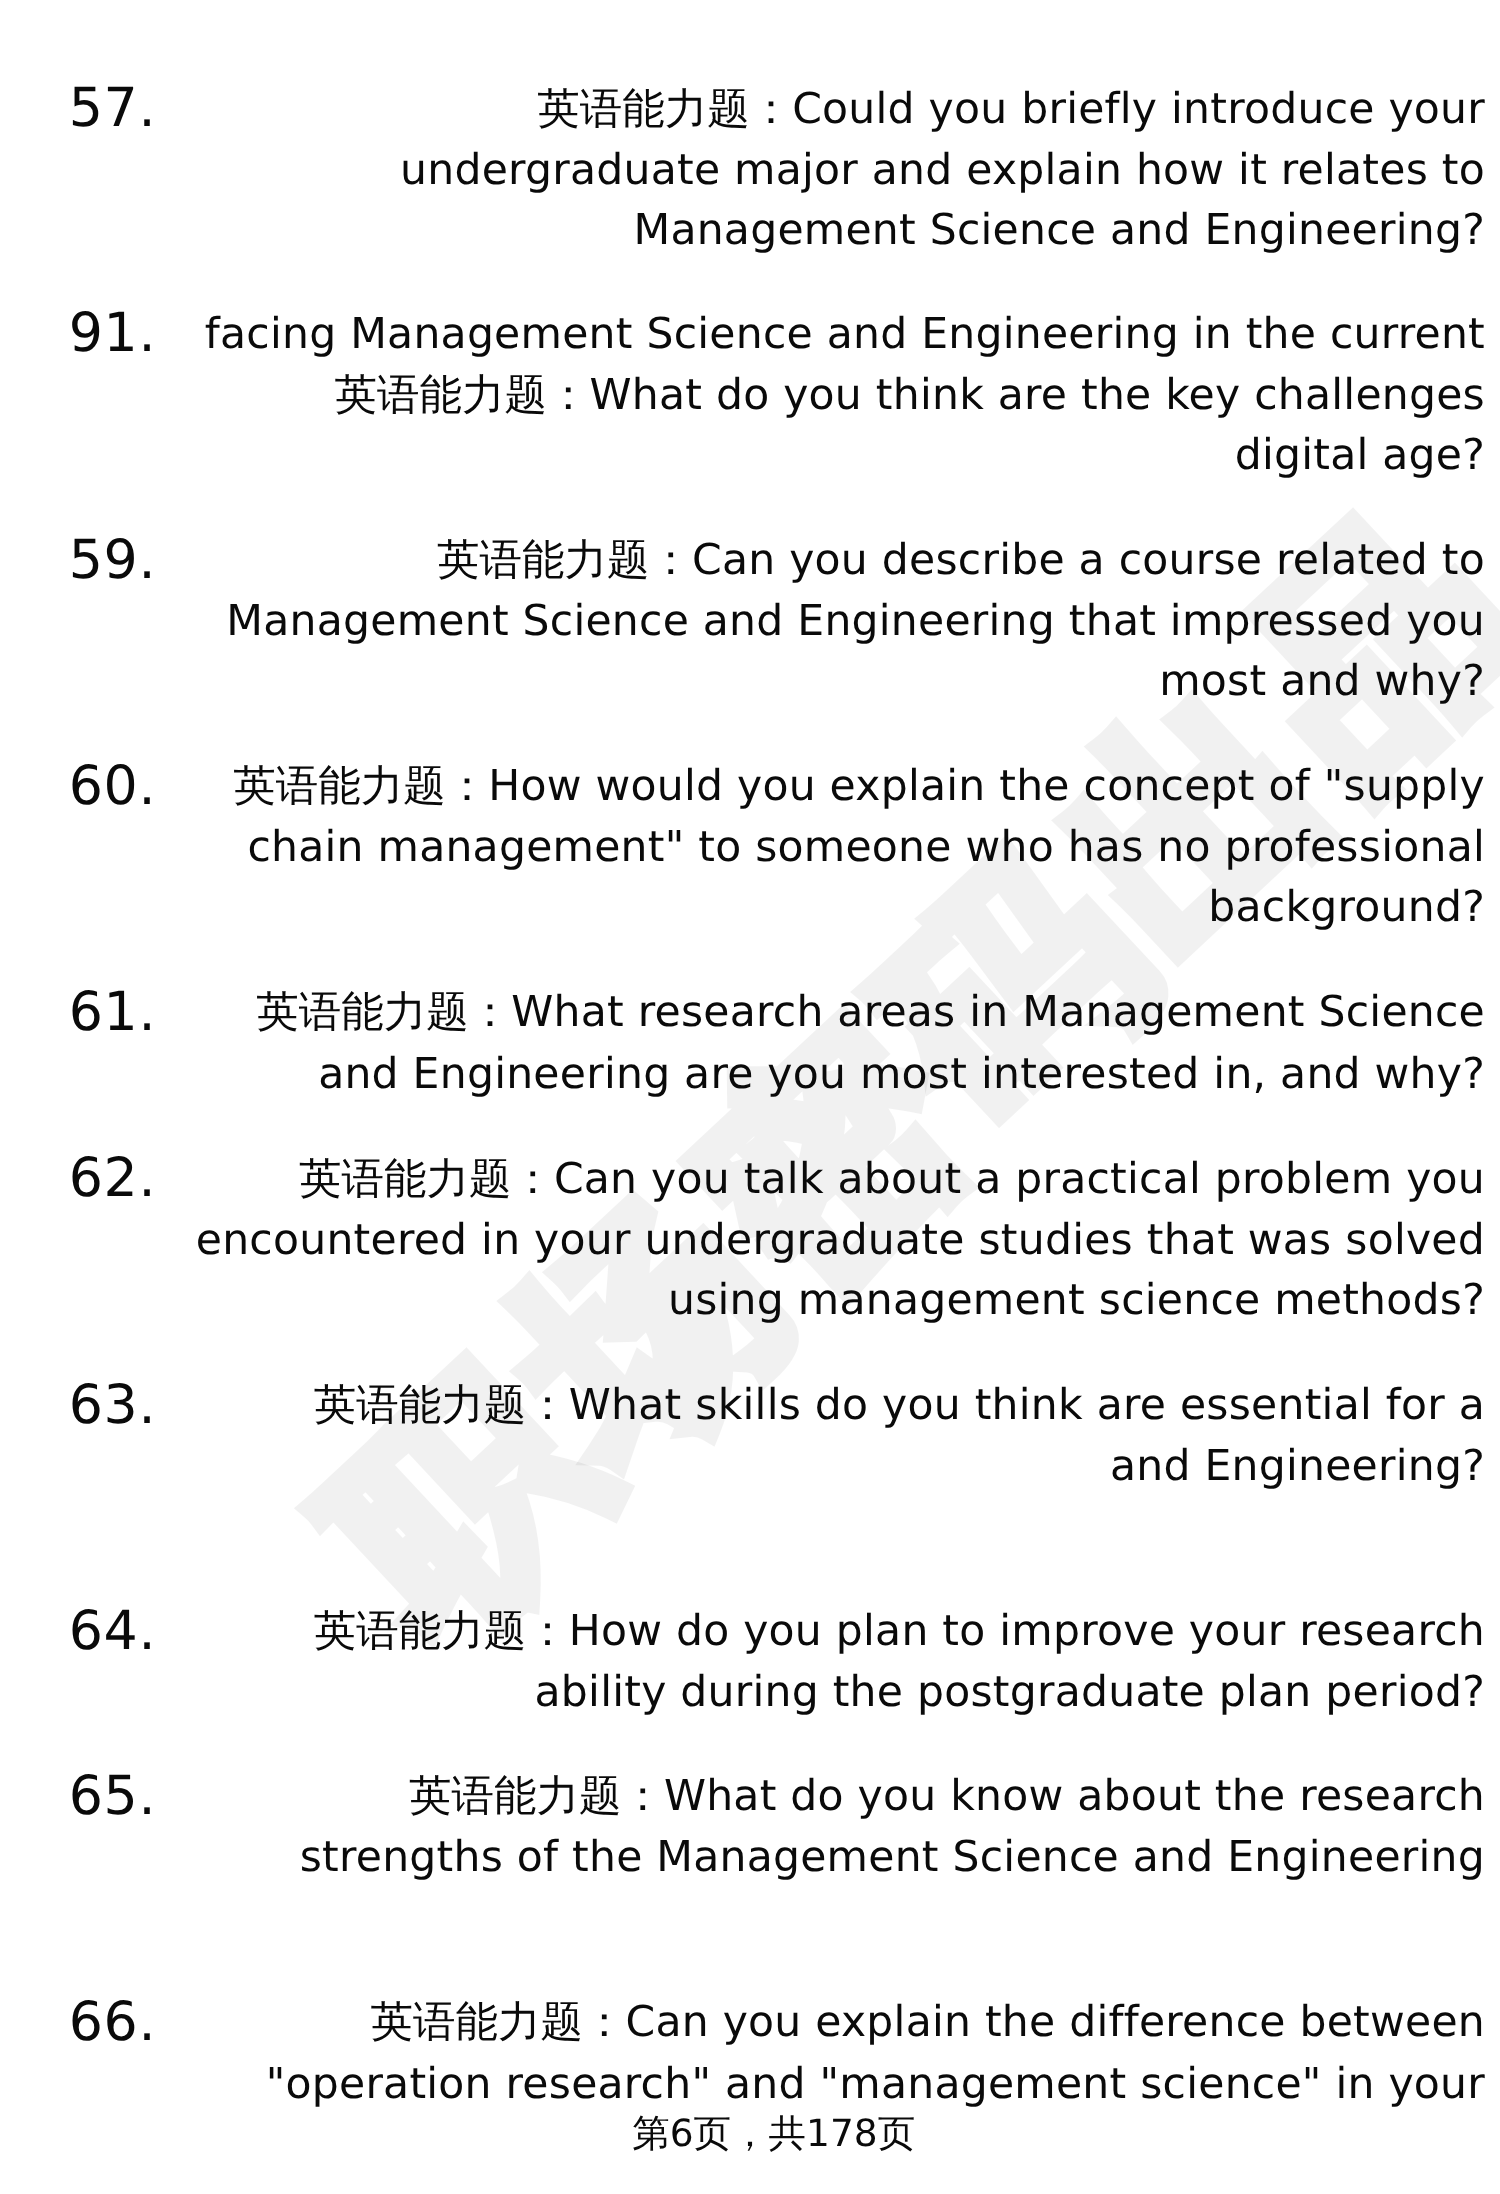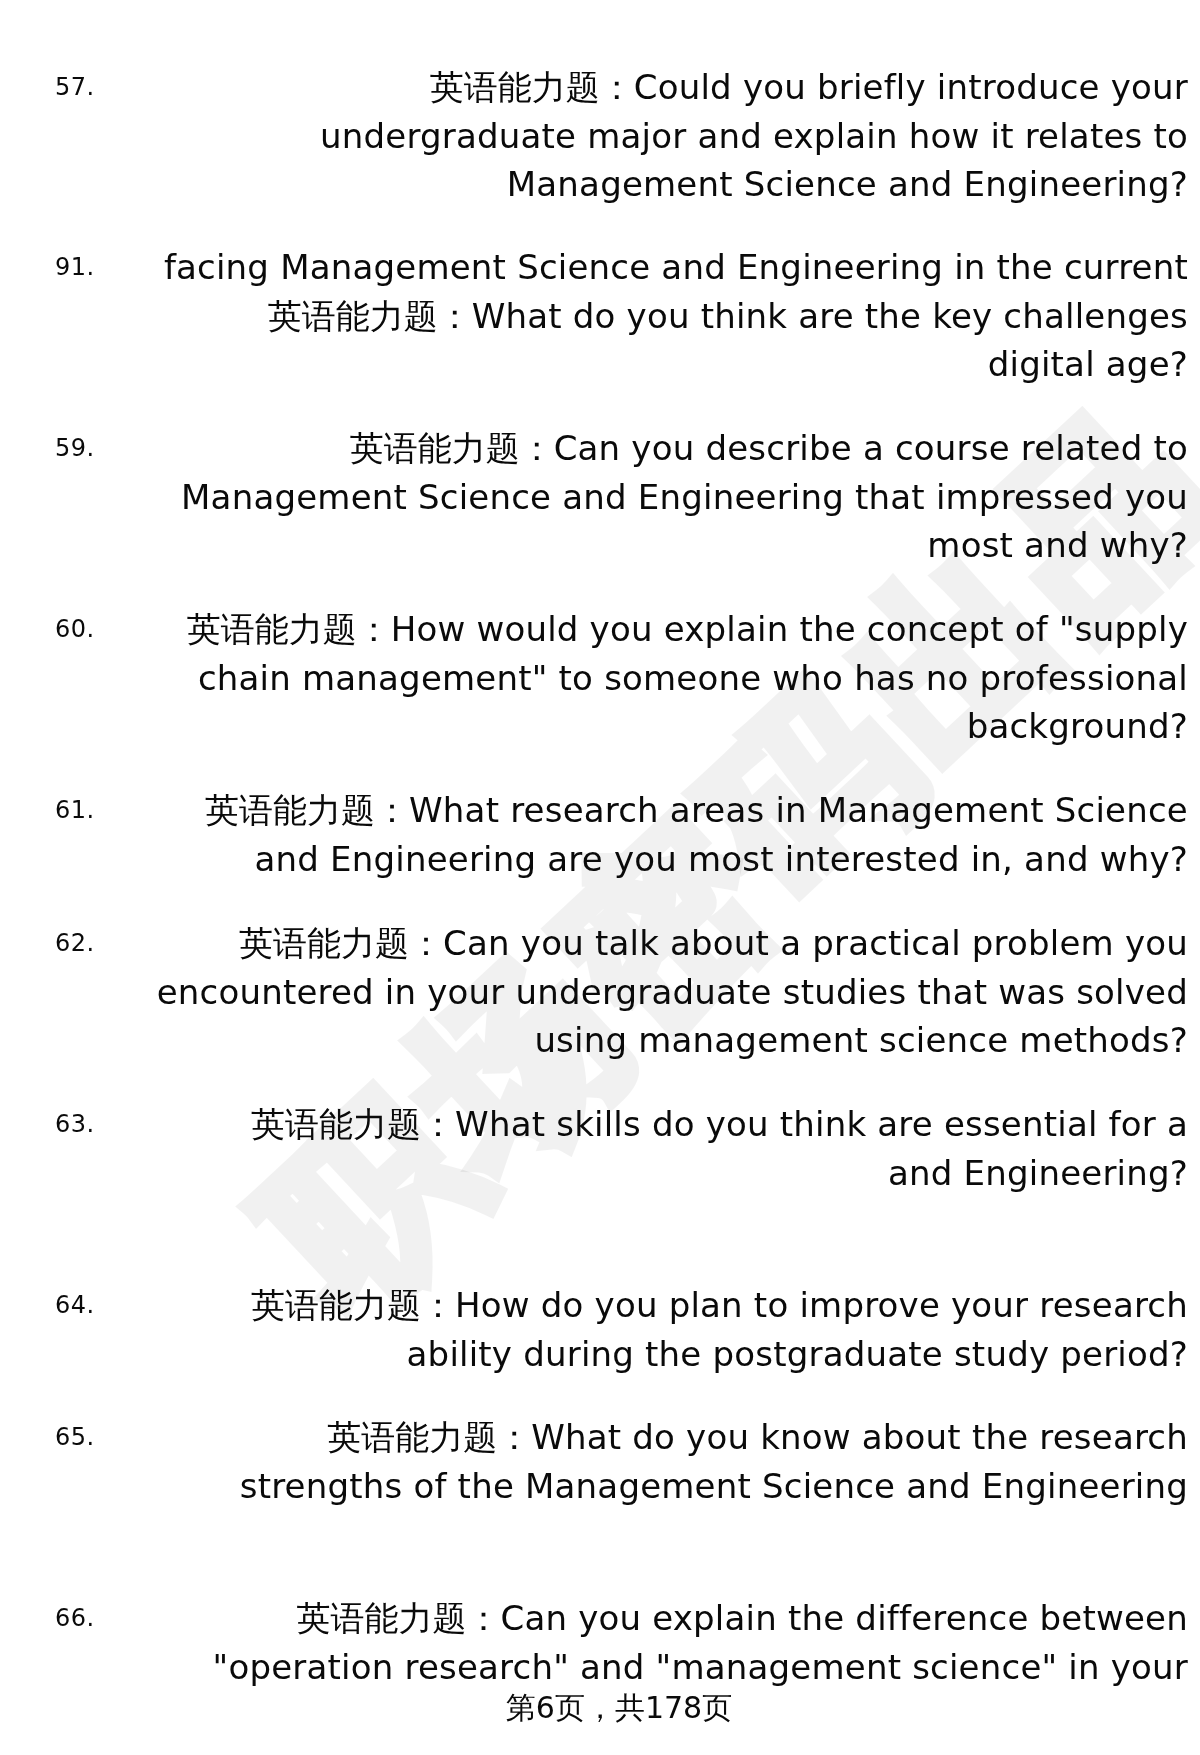--- a/index.html
+++ b/index.html
@@ -43,21 +43,21 @@
   }
   .q {
     position: absolute;
     left: 0;
     width: 1200px;
   }
   .q-num {
     position: absolute;
     left: 55px;
     top: 0;
-    font-size: 24px;
+    font-size: 43px;
     line-height: 48.5px;
     letter-spacing: 0.5px;
   }
   .q-body {
     position: absolute;
     left: 128px;
     top: 0;
     width: 1060px;
     font-size: 34px;
     line-height: 48.5px;
@@ -148,21 +148,21 @@
     <div class="q-body">
       <span class="q-line"><span class="q-tag">英语能力题：</span><span>What skills do you think are essential for a</span></span>
       <span class="q-line">and Engineering?</span>
     </div>
   </div>
 
   <div class="q" style="top: 1281px;">
     <span class="q-num">64.</span>
     <div class="q-body">
       <span class="q-line"><span class="q-tag">英语能力题：</span><span>How do you plan to improve your research</span></span>
-      <span class="q-line">ability during the postgraduate study period?</span>
+      <span class="q-line">ability during the postgraduate plan period?</span>
     </div>
   </div>
 
   <div class="q" style="top: 1413px;">
     <span class="q-num">65.</span>
     <div class="q-body">
       <span class="q-line"><span class="q-tag">英语能力题：</span><span>What do you know about the research</span></span>
       <span class="q-line">strengths of the Management Science and Engineering</span>
     </div>
   </div>

